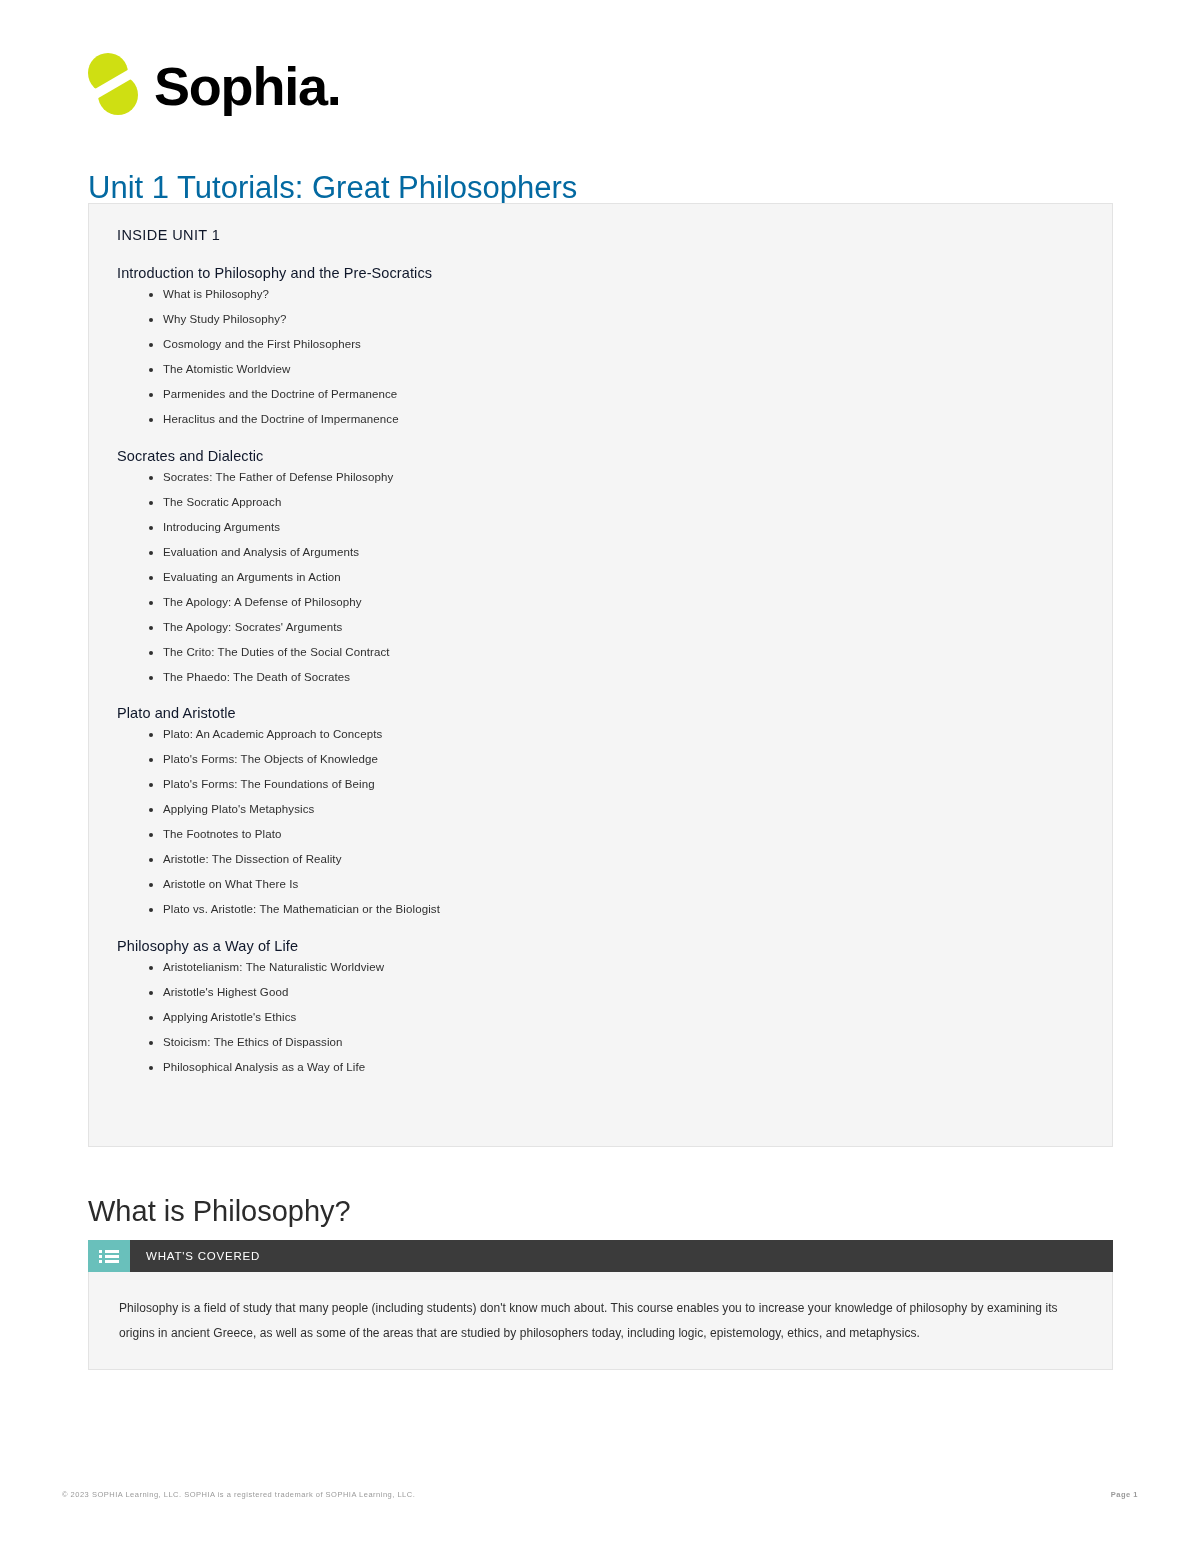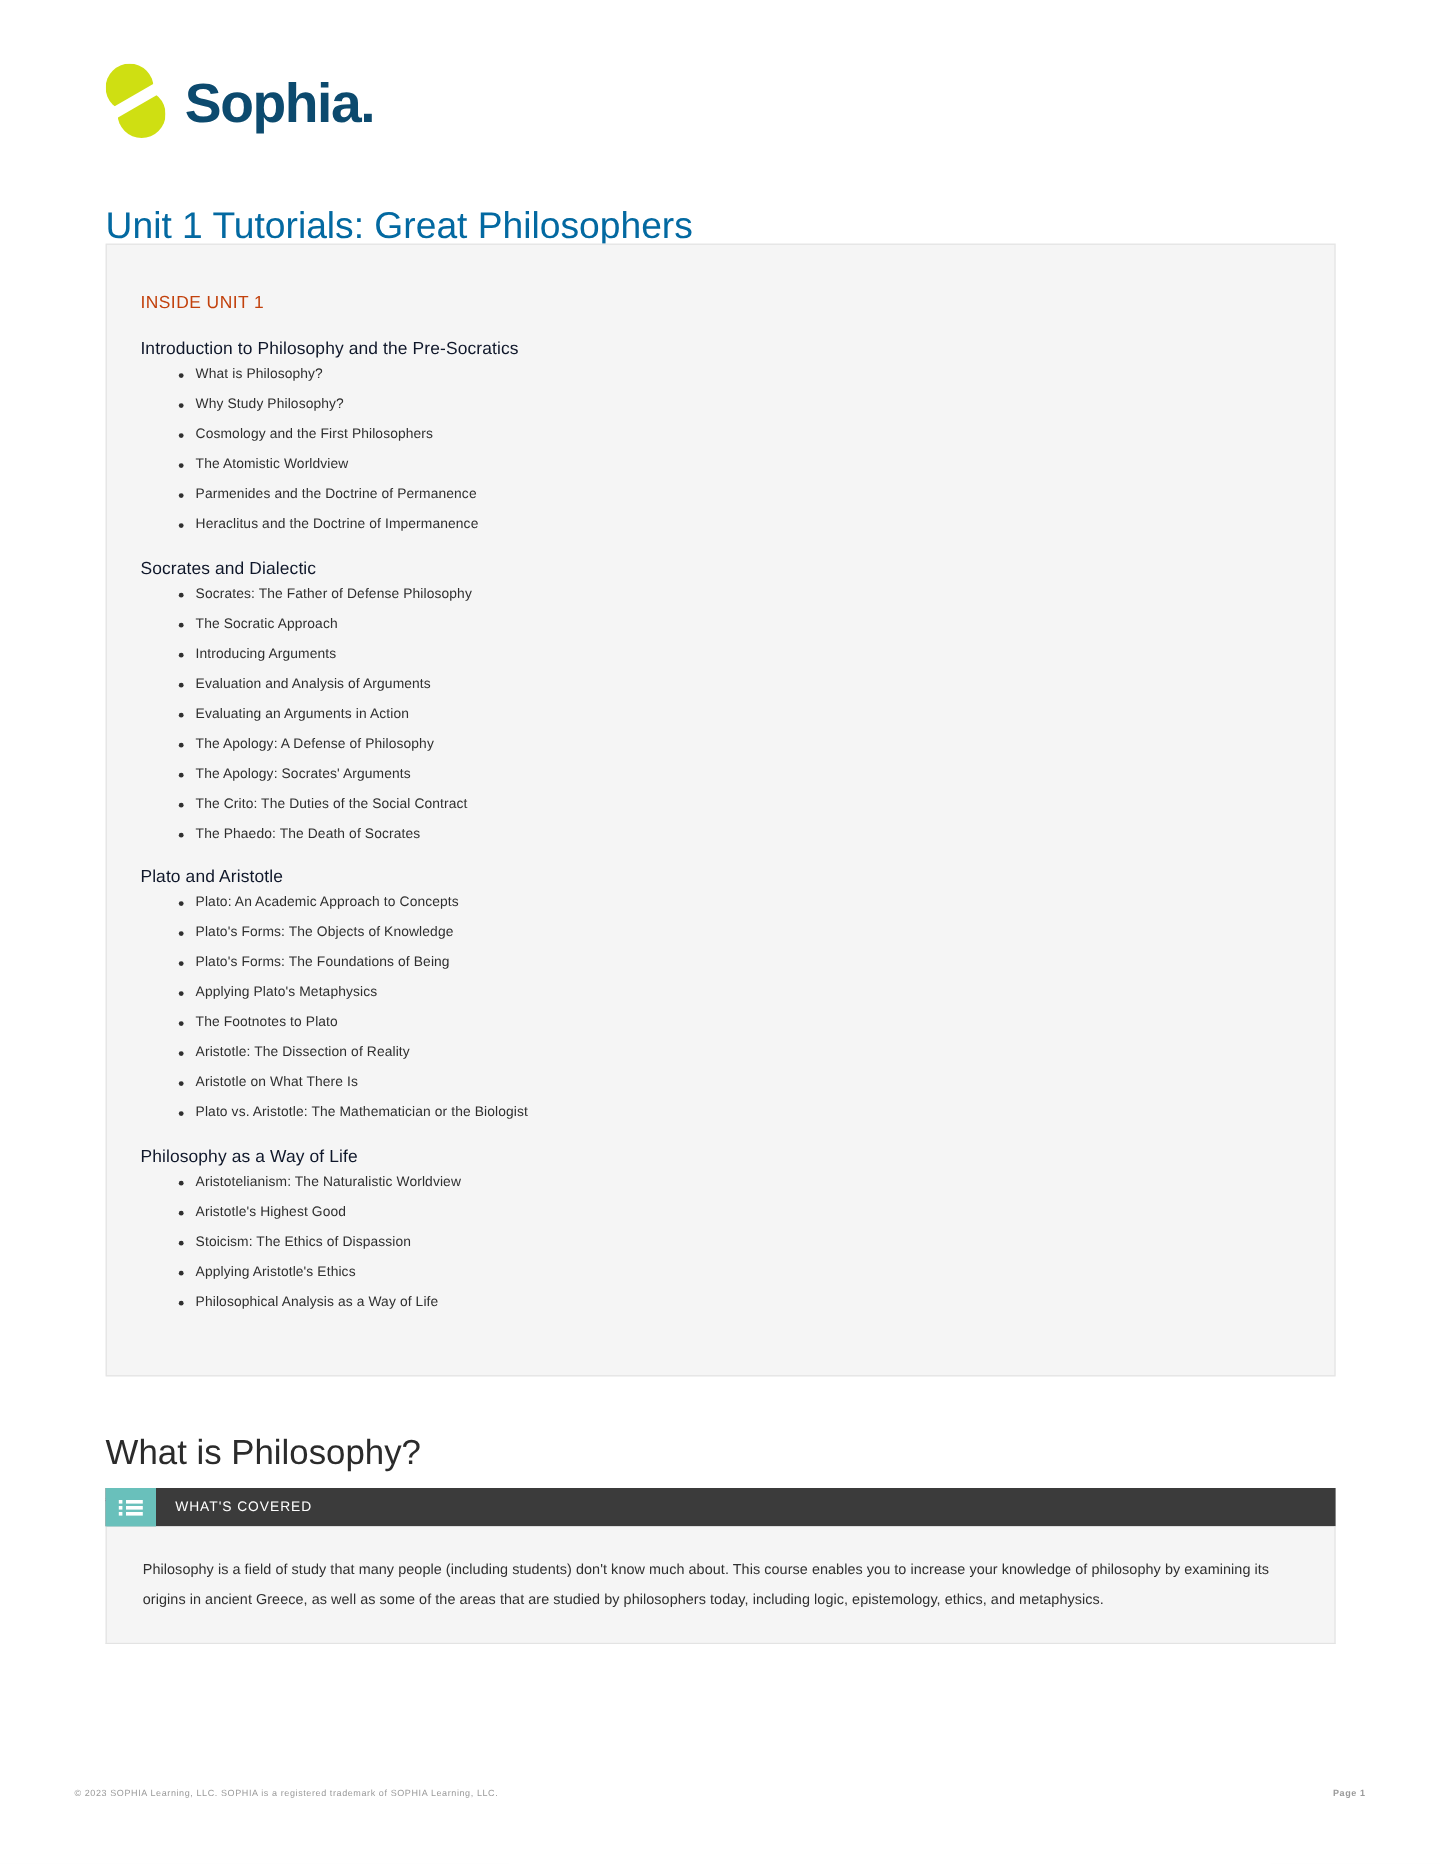--- a/index.html
+++ b/index.html
@@ -53,24 +53,24 @@
     position: absolute;
     left: 10px;
     top: 24px;
     width: 40px;
     height: 40px;
     background: #cfdf12;
     border-radius: 50%;
     clip-path: polygon(0 100%, 100% 100%, 100% 0, 0 58%);
   }
   .brand-word {
-    font-size: 46px;
+    font-size: 54px;
     font-weight: bold;
     letter-spacing: -1.2px;
-    color: #0c4a6e;
+    color: #000000;
     line-height: 1;
     white-space: nowrap;
   }
 
   
   .page-title {
     position: absolute;
     left: 88px;
     top: 149px;
     font-size: 31px;
@@ -87,23 +87,23 @@
     top: 203px;
     width: 1025px;
     height: 944px;
     box-sizing: border-box;
     background: #f5f5f5;
     border: 1px solid #e3e3e3;
     padding: 20px 28px 10px 28px;
   }
   .inside-label {
     font-size: 14.5px;
-    color: #c2410c;
+    color: #0f172a;
     letter-spacing: 0.4px;
-    margin: 21px 0 22px 0;
+    margin: 3px 0 22px 0;
   }
   .group-title {
     font-size: 14.5px;
     color: #0f172a;
     margin: 0 0 8px 0;
     letter-spacing: 0.1px;
   }
   .group + .group {
     margin-top: 22px;
   }
@@ -301,22 +301,22 @@
         <li>Aristotle on What There Is</li>
         <li>Plato vs. Aristotle: The Mathematician or the Biologist</li>
       </ul>
     </div>
 
     <div class="group">
       <div class="group-title">Philosophy as a Way of Life</div>
       <ul class="topic-list">
         <li>Aristotelianism: The Naturalistic Worldview</li>
         <li>Aristotle's Highest Good</li>
+        <li>Applying Aristotle's Ethics</li>
         <li>Stoicism: The Ethics of Dispassion</li>
-        <li>Applying Aristotle's Ethics</li>
         <li>Philosophical Analysis as a Way of Life</li>
       </ul>
     </div>
   </section>
 
   <h2 class="tutorial-title">What is Philosophy?</h2>
   <div class="byline">by Sophia</div>
 
   <section class="callout">
     <div class="callout-head">

